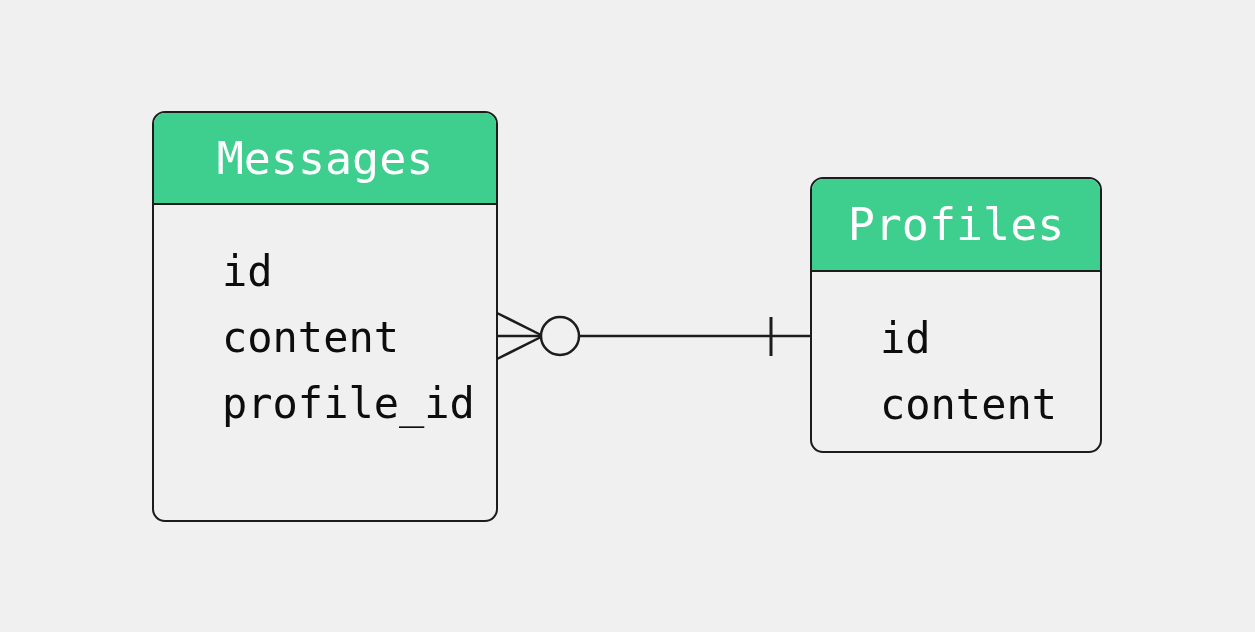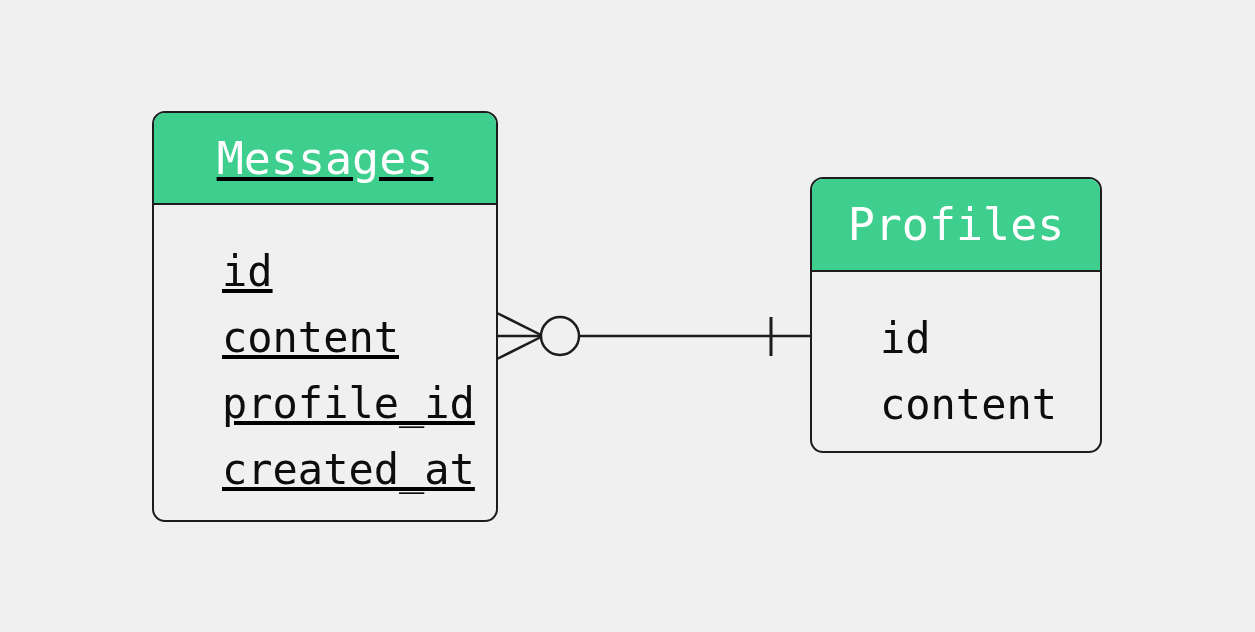--- a/index.html
+++ b/index.html
@@ -56,21 +56,20 @@
     white-space: nowrap;
     margin-left: 32px;
   }
 
   
   #entity-messages {
     left: 152px;
     top: 111px;
     width: 346px;
     height: 411px;
-    text-decoration: underline;
   }
   #entity-messages .entity-header {
     height: 92px;
   }
   #entity-messages .entity-title {
     font-size: 45px;
   }
   #entity-messages .entity-body {
     padding: 34px 0 0 36px;
   }
@@ -117,21 +116,20 @@
 <div id="canvas">
 
   <div class="entity" id="entity-messages">
     <div class="entity-header">
       <span class="entity-title">Messages</span>
     </div>
     <div class="entity-body">
       <span class="field">id</span>
       <span class="field">content</span>
       <span class="field">profile_id</span>
-      <span class="field">created_at</span>
     </div>
   </div>
 
   <div class="entity" id="entity-profiles">
     <div class="entity-header">
       <span class="entity-title">Profiles</span>
     </div>
     <div class="entity-body">
       <span class="field">id</span>
       <span class="field">content</span>

